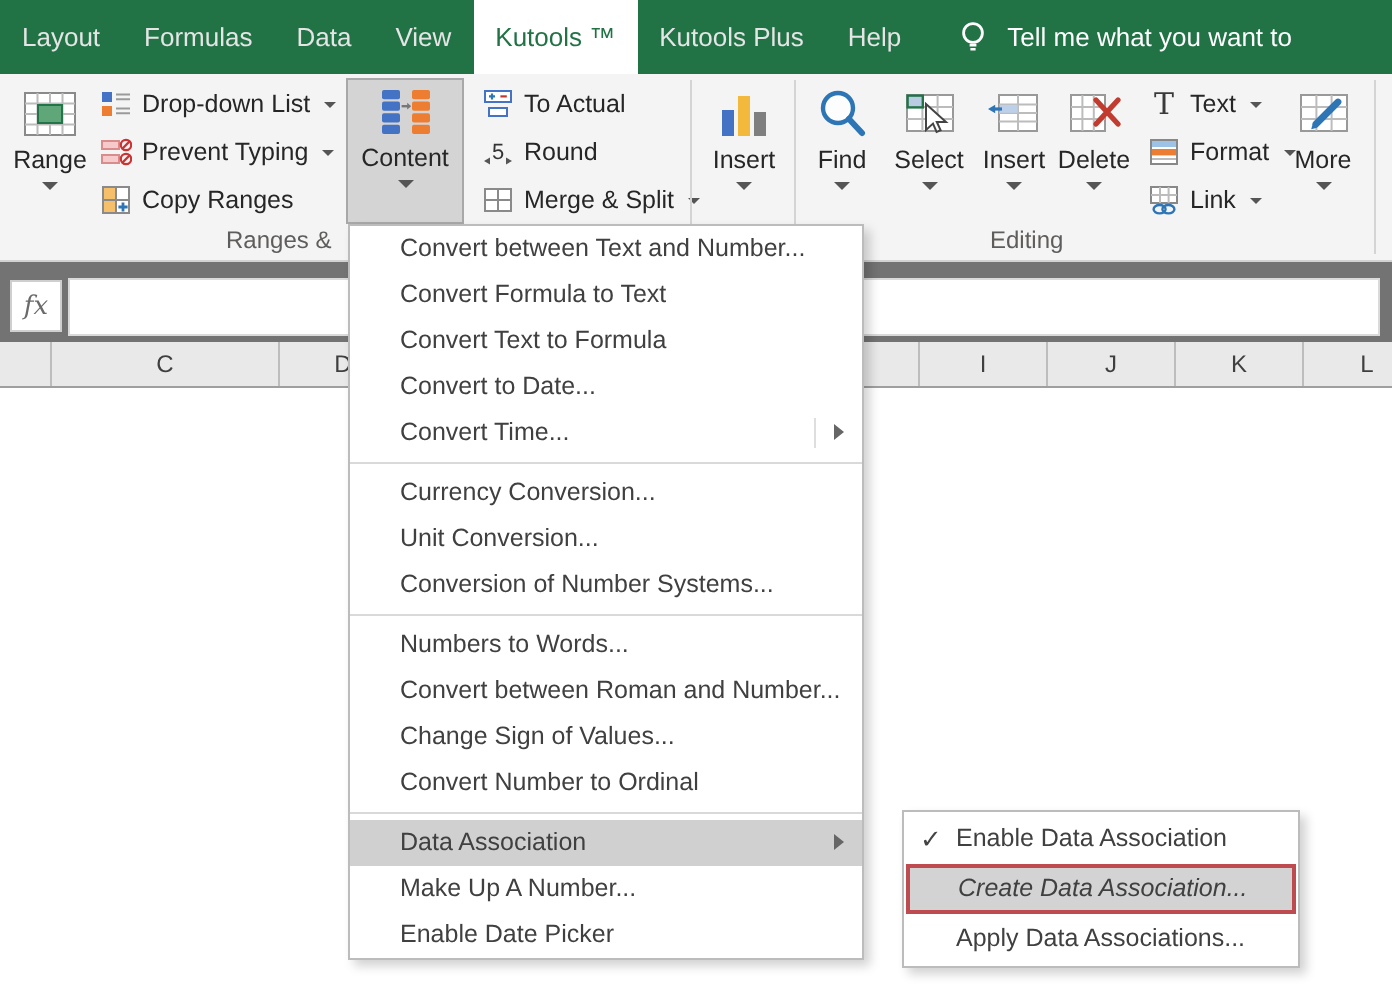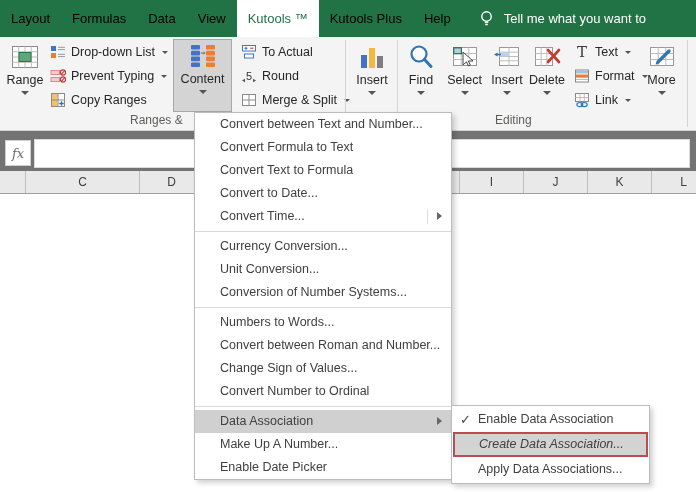--- a/index.html
+++ b/index.html
@@ -2,21 +2,21 @@
 <html style="--excel-green: #217346; --ribbon-bg: #f4f4f4; --pressed-bg: #d4d4d4; --menu-highlight: #d0d0d0; --red-outline: #bd4b4f;"><head>
 <meta charset="utf-8">
 <style>
   html,body{margin:0;padding:0;}
   body{width:696px;height:492px;position:relative;overflow:hidden;background:#fff;
        font-family:"Liberation Sans", sans-serif;-webkit-font-smoothing:antialiased;}
 
   
   .tabbar{position:absolute;top:0;left:0;right:0;height:37px;background:var(--excel-green,#217346);
           display:flex;align-items:stretch;white-space:nowrap;}
-  .tab{display:flex;align-items:center;padding:0 11px;color:#000000;font-size:13px;cursor:default;}
+  .tab{display:flex;align-items:center;padding:0 11px;color:#e5e5e5;font-size:13px;cursor:default;}
   .tab.active{background:#fff;color:var(--excel-green,#217346);}
   .tellme{display:flex;align-items:center;gap:9px;color:#fff;font-size:13px;margin-left:16px;overflow:hidden;}
 
   
   .ribbon{position:absolute;top:37px;left:0;right:0;height:93px;background:var(--ribbon-bg,#f4f4f4);
           border-bottom:1px solid #d2d2d2;}
   .bigbtn{position:absolute;top:2px;height:73px;display:flex;flex-direction:column;align-items:center;
           justify-content:flex-start;padding-top:4px;box-sizing:border-box;font-size:12.5px;color:#262626;}
   .bigbtn .blabel{margin-top:3px;line-height:13px;}
   .bcaret{width:0;height:0;margin-top:4px;border-left:4px solid transparent;border-right:4px solid transparent;border-top:4px solid #555;}
@@ -37,21 +37,21 @@
 
   
   .colheaders{position:absolute;top:171px;left:0;right:0;height:22px;background:#e9e9e9;
               border-bottom:1px solid #9f9f9f;display:flex;overflow:hidden;box-sizing:content-box;}
   .colcell{flex:none;border-right:1px solid #bdbdbd;display:flex;align-items:center;justify-content:center;
            font-size:12px;color:#3f3f3f;box-sizing:border-box;}
 
   .sheet{position:absolute;top:194px;left:0;right:0;bottom:0;background:#fff;}
 
   
-  .menu{position:absolute;left:194px;top:112px;width:258px;background:#fff;border:1px solid #bcbcbc;
+  .menu{position:absolute;left:174px;top:112px;width:258px;background:#fff;border:1px solid #bcbcbc;
         box-shadow:3px 3px 5px rgba(0,0,0,0.18);z-index:10;box-sizing:border-box;}
   .mi{height:23px;line-height:23px;padding-left:25px;font-size:12.5px;color:#404040;position:relative;cursor:default;}
   .mi.hl{background:var(--menu-highlight,#d0d0d0);}
   .msep{border-top:1px solid #d9d9d9;margin:3px 0;height:0;}
   .subarrow{position:absolute;right:9px;top:7px;width:0;height:0;
             border-left:5px solid #666;border-top:4.5px solid transparent;border-bottom:4.5px solid transparent;}
   .preline{position:absolute;right:23px;top:4px;bottom:4px;width:1px;background:#dedede;}
 
   
   .submenu{position:absolute;left:451px;top:405px;width:199px;background:#fff;border:1px solid #bcbcbc;
@@ -307,21 +307,21 @@
         <path d="M10 19 L21 8" stroke="#2e75b6" stroke-width="3.4" stroke-linecap="round"></path>
         <path d="M7.6 21.6 L10.6 20.9 L8.4 18.8 Z" fill="#2e75b6"></path>
       </svg>
     </span>
     <span class="blabel">More</span>
     <span class="bcaret"></span>
   </div>
 
   <div class="vsep" style="left:687px;"></div>
 
-  <div class="grouplabel" style="left:130px;">Ranges &amp;</div>
+  <div class="grouplabel" style="left:113px;">Ranges &amp;</div>
   <div class="grouplabel" style="left:495px;">Editing</div>
 </div>
 
 <div class="formulabar">
   <div class="fxbox">
     <span>fx</span>
   </div>
   <input class="fmlinput" value="" style="">
 </div>
 

